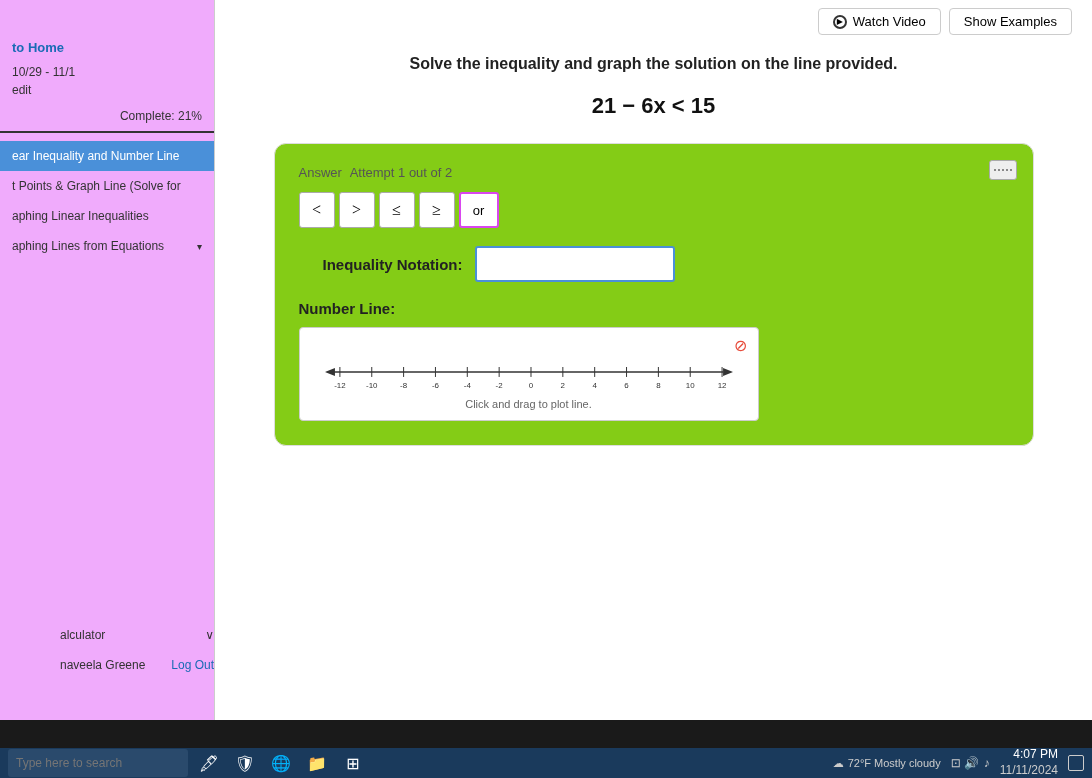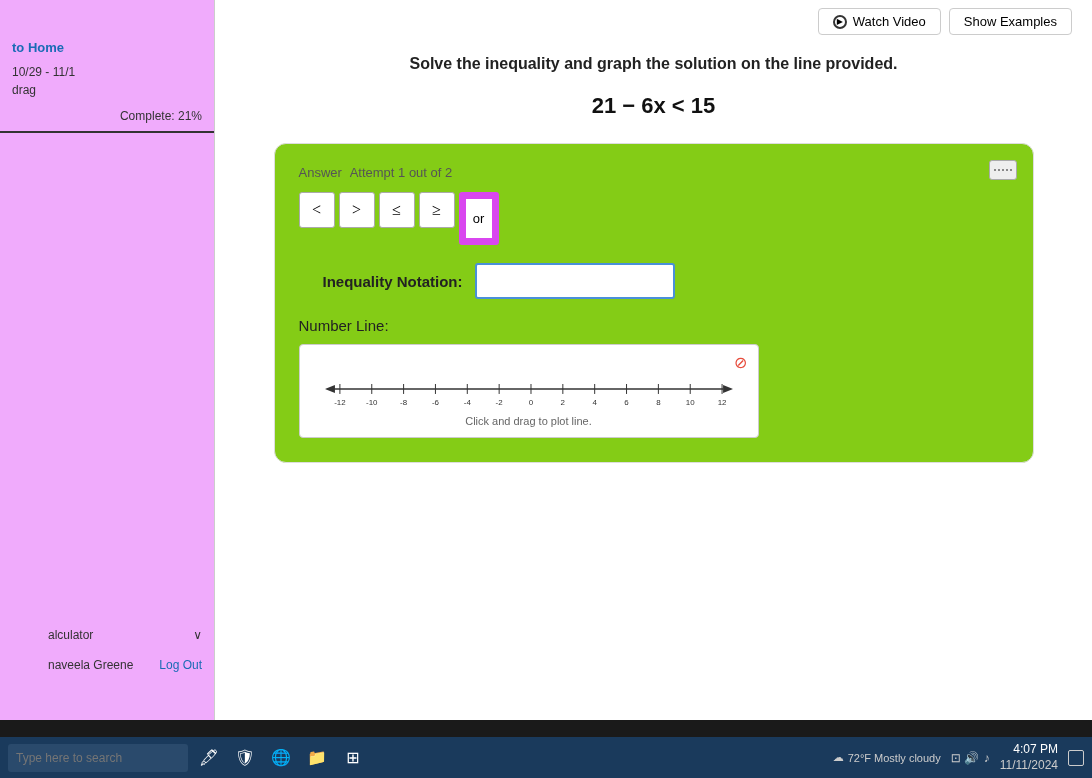--- a/index.html
+++ b/index.html
@@ -84,21 +84,21 @@
       color: white;
     }
 
     .sidebar-item .chevron {
       font-size: 10px;
     }
 
     .sidebar-bottom {
       position: absolute;
       bottom: 40px;
-      left: 0;
+      left: 12px;
       width: 100%;
       padding-left: 36px;
     }
 
     .sidebar-calculator {
       padding: 8px 12px;
       font-size: 12px;
       color: #333;
       display: flex;
       justify-content: space-between;
@@ -238,22 +238,22 @@
       font-size: 16px;
       cursor: pointer;
       display: flex;
       align-items: center;
       justify-content: center;
       font-family: serif;
     }
 
     .op-btn-or {
       width: 40px;
-      height: 53px;
-      border: 7px solid #d946ef;
+      height: 36px;
+      border: 2px solid #d946ef;
       background: #fff;
       border-radius: 3px;
       font-size: 13px;
       cursor: pointer;
       display: flex;
       align-items: center;
       justify-content: center;
     }
 
     
@@ -278,21 +278,21 @@
       border: 2px solid #4a90d9;
       border-radius: 3px;
       background: #fff;
       padding: 4px 8px;
       font-size: 14px;
     }
 
     
     .numberline-label {
       font-size: 15px;
-      font-weight: normal;
+      font-weight: bold;
       color: #222;
       margin-bottom: 10px;
     }
 
     .numberline-container {
       border: 1px solid #ccc;
       border-radius: 4px;
       padding: 16px 20px 10px 20px;
       background: #fff;
       max-width: 460px;
@@ -332,21 +332,21 @@
       cursor: pointer;
       margin-top: 14px;
     }
 
     
     .taskbar {
       position: absolute;
       bottom: 0;
       left: 0;
       width: 1092px;
-      height: 41px;
+      height: 30px;
       background: #1a3a5c;
       display: flex;
       align-items: center;
       padding: 0 8px;
       gap: 6px;
     }
 
     .taskbar-search {
       flex: 0 0 180px;
       height: 28px;
@@ -415,25 +415,40 @@
     }
   </style>
 </head>
 <body>
 
 <div class="main-wrapper">
 
   <div class="sidebar">
     <a class="sidebar-to-home">to Home</a>
     <div class="sidebar-date">10/29 - 11/1</div>
-    <div class="sidebar-edit">drag</div>
+    <div class="sidebar-edit">edit</div>
     <div class="sidebar-progress">
       <div class="sidebar-progress-text">Complete: 21%</div>
     </div>
 
+    <div class="sidebar-nav">
+      <div class="sidebar-item active">
+        <span>ear Inequality and Number Line</span>
+      </div>
+      <div class="sidebar-item">
+        <span>t Points &amp; Graph Line (Solve for</span>
+      </div>
+      <div class="sidebar-item">
+        <span>aphing Linear Inequalities</span>
+      </div>
+      <div class="sidebar-item">
+        <span>aphing Lines from Equations</span>
+        <span class="chevron">▾</span>
+      </div>
+    </div>
 
     <div class="sidebar-bottom">
       <div class="sidebar-calculator">
         <span>alculator</span>
         <span>∨</span>
       </div>
       <div class="sidebar-user">
         <span>naveela Greene</span>
         <span class="sidebar-logout">Log Out</span>
       </div>

